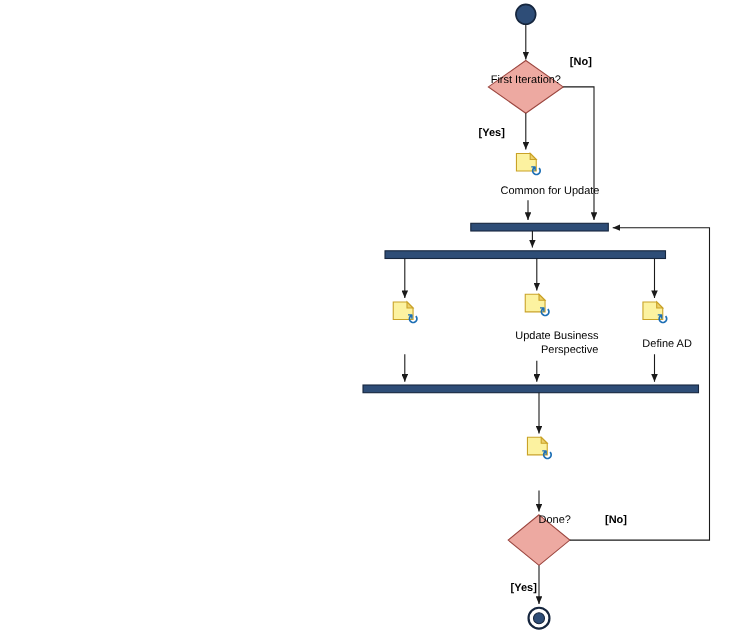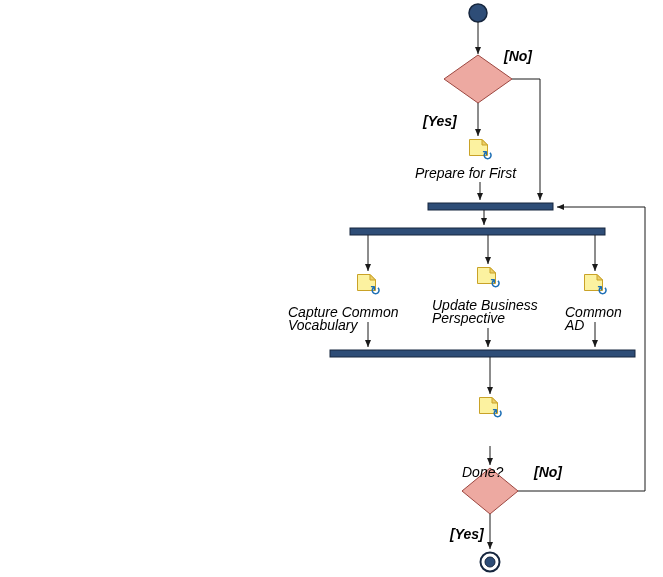--- a/index.html
+++ b/index.html
@@ -2,22 +2,22 @@
 <html><head>
 <meta charset="utf-8">
 <style>
   html,body { margin:0; padding:0; background:#ffffff; }
   .canvas {
     position:relative; width:663px; height:577px; background:#ffffff;
     font-family:"Liberation Sans", sans-serif; overflow:hidden;
   }
   .canvas > svg { position:absolute; left:0; top:0; }
   .lbl {
-    position:absolute; font-size:14px; line-height:13px; color:#000;
-    text-align:left; white-space:normal;font-style:italic;
+    position:absolute; font-size:10px; line-height:13px; color:#000;
+    text-align:right; white-space:normal;
   }
   .guard { font-weight:bold; }
   .refresh-glyph {
     font-family:"DejaVu Sans", sans-serif; font-size:13px; font-weight:bold;
     fill:#1D6FB5;
   }
 </style>
 </head>
 <body>
 
@@ -97,30 +97,30 @@
     <polyline points="518,491 645,491 645,207 557,207" fill="none" stroke="#1A1A1A" stroke-width="1" marker-end="url(#arr)"></polyline>
 
     <line x1="490" y1="514" x2="490" y2="549" stroke="#1A1A1A" stroke-width="1" marker-end="url(#arr)"></line>
 
     <circle cx="490" cy="562" r="9.5" fill="#ffffff" stroke="#16263E" stroke-width="2"></circle>
     <circle cx="490" cy="562" r="5" fill="#2E4D77" stroke="#16263E" stroke-width="1"></circle>
   </svg>
 
   <div class="lbl guard" style="left:504px; top:50px; width:34px;">[No]</div>
 
+  <div class="lbl" style="left:446px; top:66px; width:64px;">First Iteration?</div>
 
   <div class="lbl guard" style="left:423px; top:115px; width:36px;">[Yes]</div>
 
-  <div class="lbl" style="left:415px; top:167px; width:130px;">Prepare for First</div>
+  <div class="lbl" style="left:415px; top:167px; width:130px;">Common for Update</div>
 
-  <div class="lbl" style="left:288px; top:306px; width:152px;">Capture Common Vocabulary</div>
 
   <div class="lbl" style="left:432px; top:299px; width:112px;">Update Business Perspective</div>
 
-  <div class="lbl" style="left:565px; top:306px; width:64px;">Common AD</div>
+  <div class="lbl" style="left:565px; top:306px; width:64px;">Define AD</div>
 
 
   <div class="lbl" style="left:462px; top:466px; width:57px;">Done?</div>
 
   <div class="lbl guard" style="left:534px; top:466px; width:36px;">[No]</div>
 
   <div class="lbl guard" style="left:450px; top:528px; width:38px;">[Yes]</div>
 
 </div>
 

